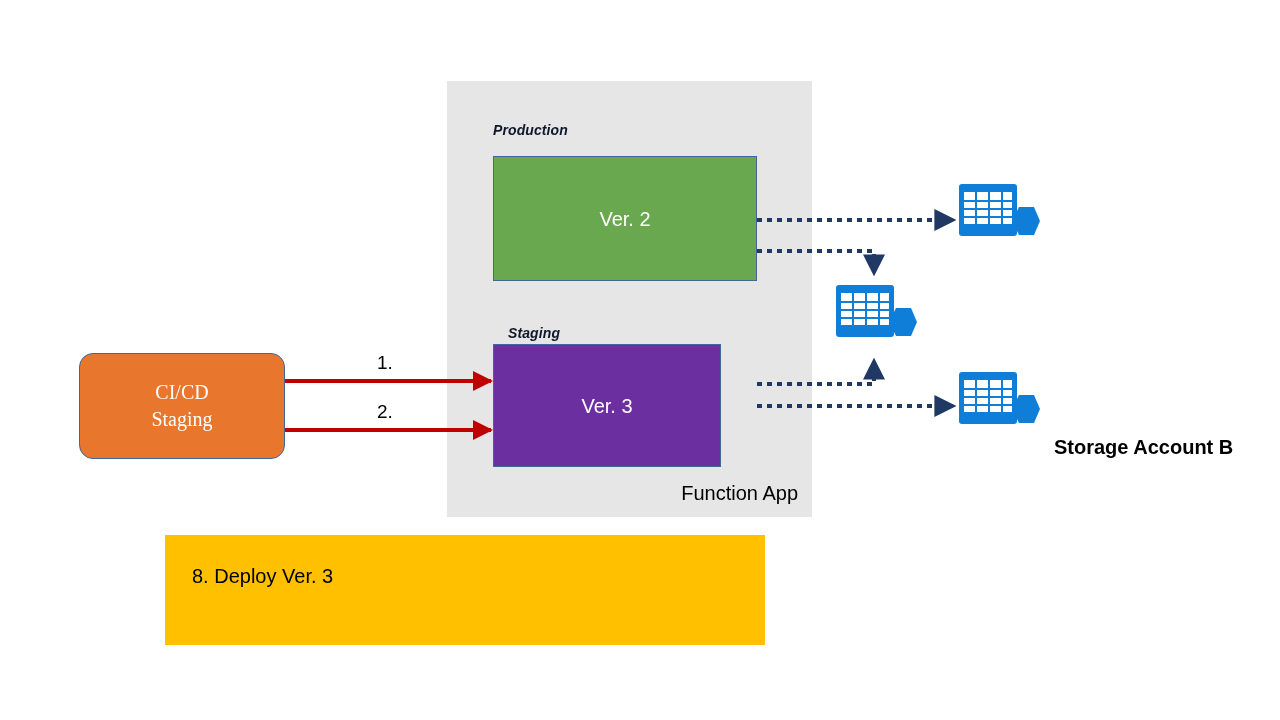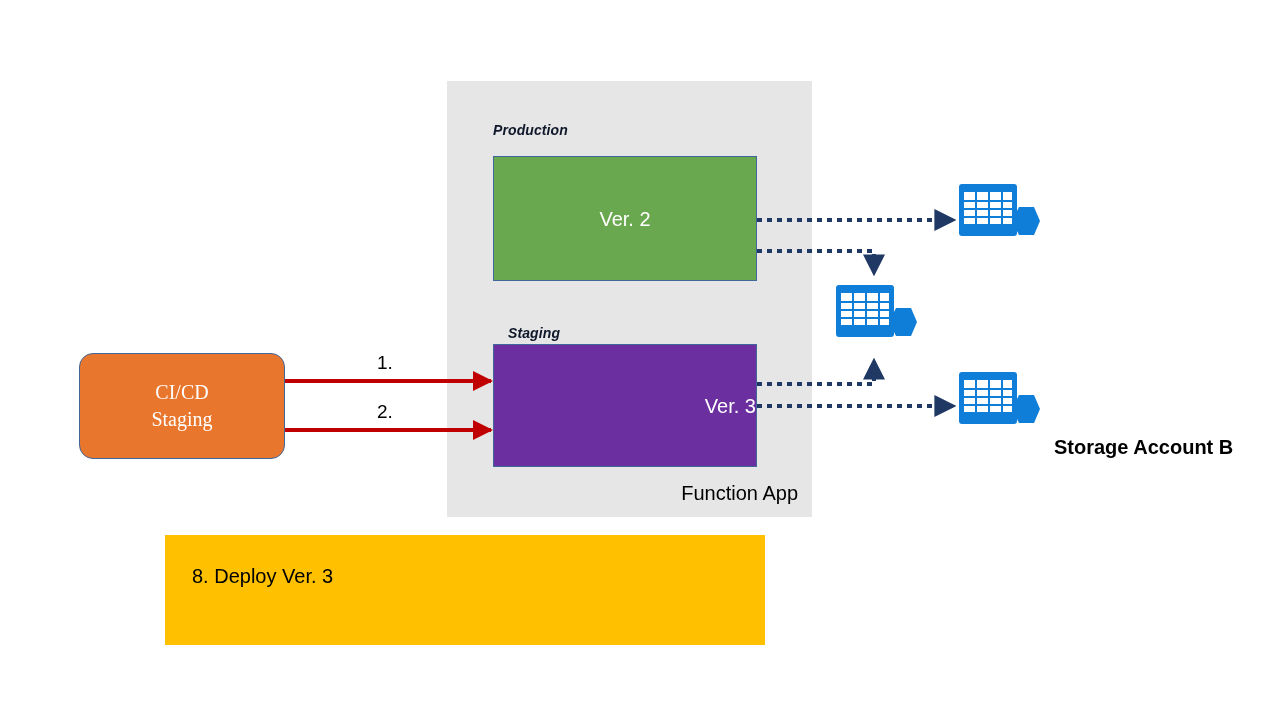--- a/index.html
+++ b/index.html
@@ -64,24 +64,23 @@
   #production-version-box {
     left: 493px;
     top: 156px;
     width: 264px;
     height: 125px;
     background: #6aa84f;
   }
   #staging-version-box {
     left: 493px;
     top: 344px;
-    width: 264px;
+    width: 228px;
     height: 123px;
     background: #6b2fa0;
-    justify-content: flex-end;
   }
 
   
   #cicd-pipeline-box {
     left: 79px;
     top: 353px;
     width: 206px;
     height: 106px;
     background: #e8762c;
     border: 1px solid #41679a;

